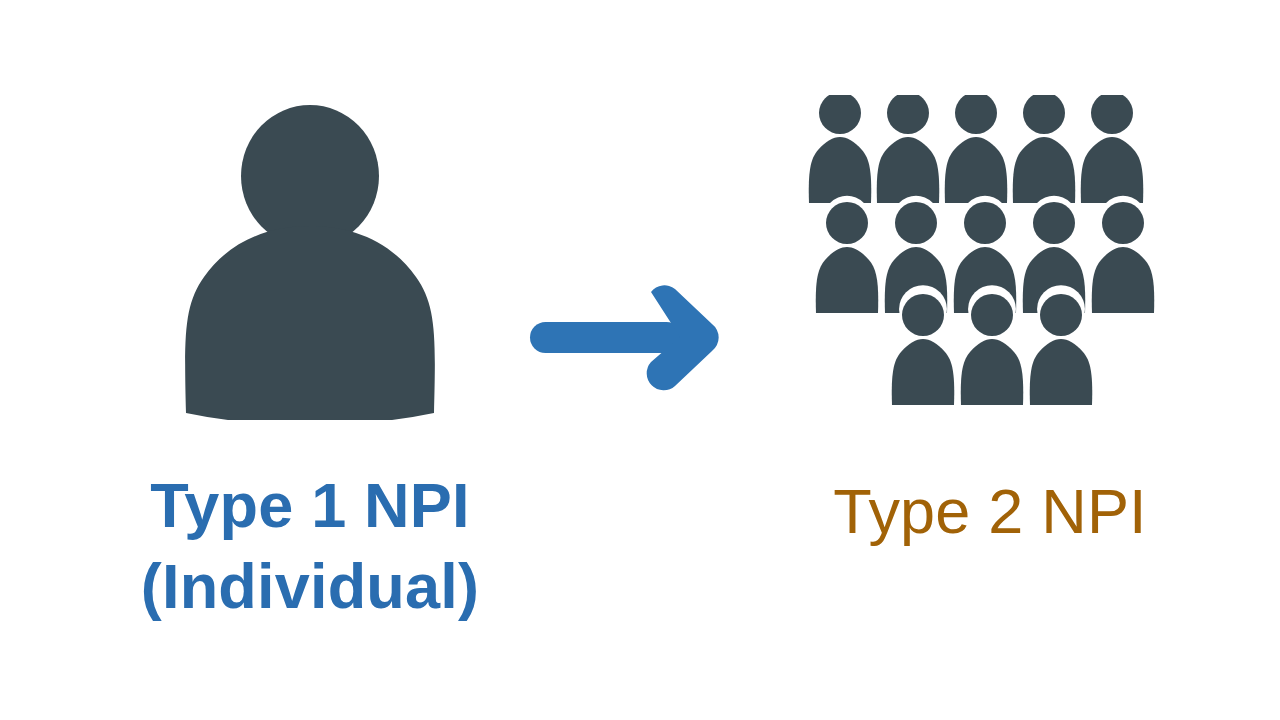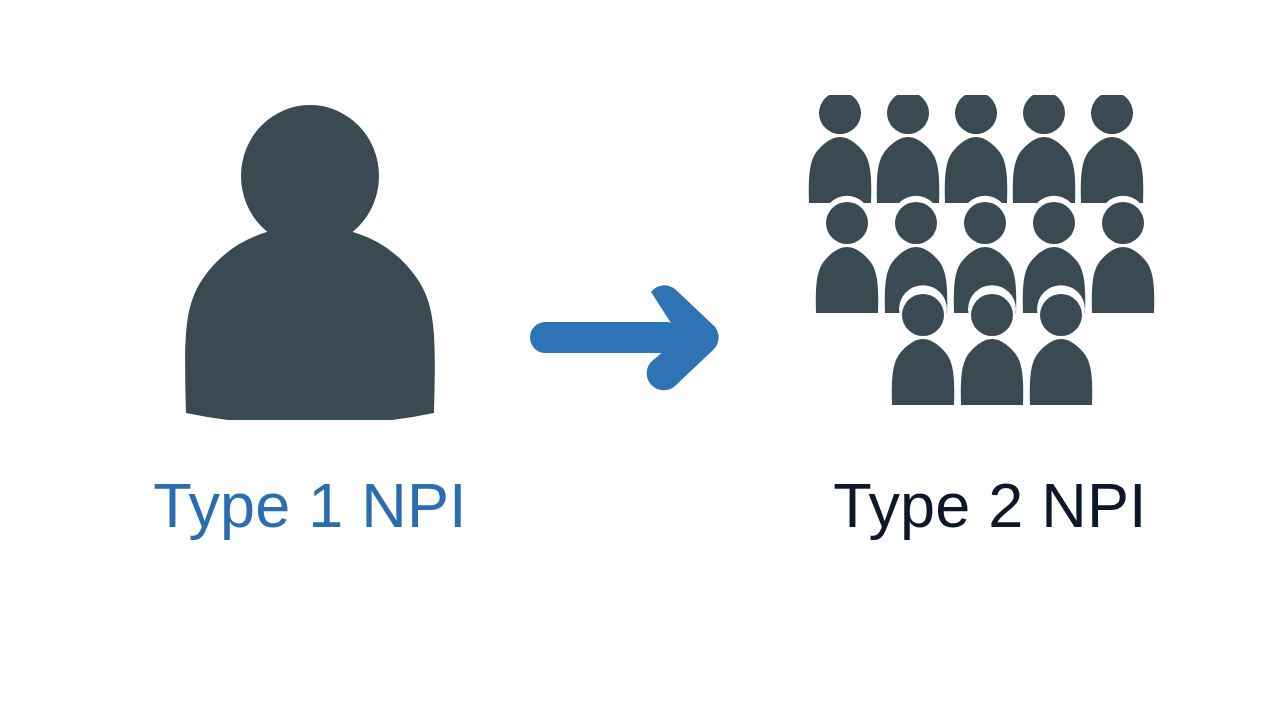--- a/index.html
+++ b/index.html
@@ -185,21 +185,22 @@
           <g fill="#3a4a52">
             <use href="#person-sil" x="133" y="262"></use>
             <use href="#person-sil" x="202" y="262"></use>
             <use href="#person-sil" x="271" y="262"></use>
           </g>
         </g>
       </g>
     </svg>
   </div>
 
-  <div class="caption" id="caption-individual" style="color: rgb(42, 109, 176);">
+  <div class="caption" id="caption-individual" style="color: rgb(42, 109, 176); font-weight: bold;">
     <span class="line">Type 1 NPI</span>
-  </div>
-
-  <div class="caption" id="caption-organization" style="color: #0f172a;">
+    <span class="line">(Individual)</span>
+  </div>
+
+  <div class="caption" id="caption-organization" style="color: #a16207; margin-top: 6px;">
     <span class="line">Type 2 NPI</span>
   </div>
 
 </div>
 
 </body></html>

